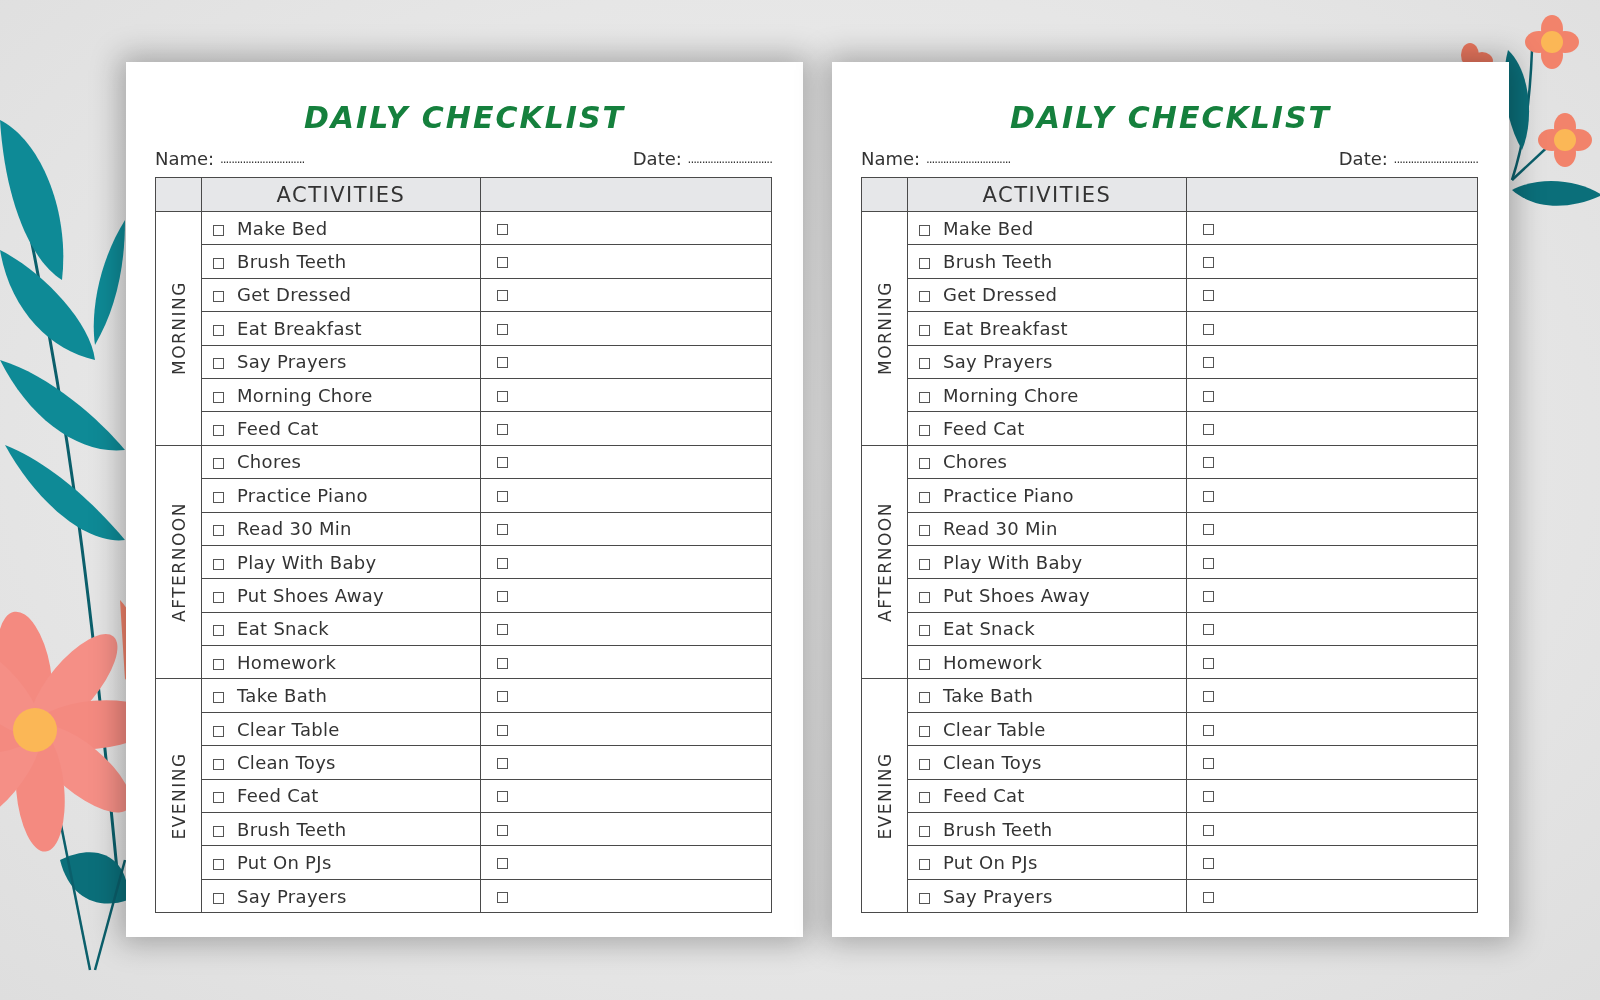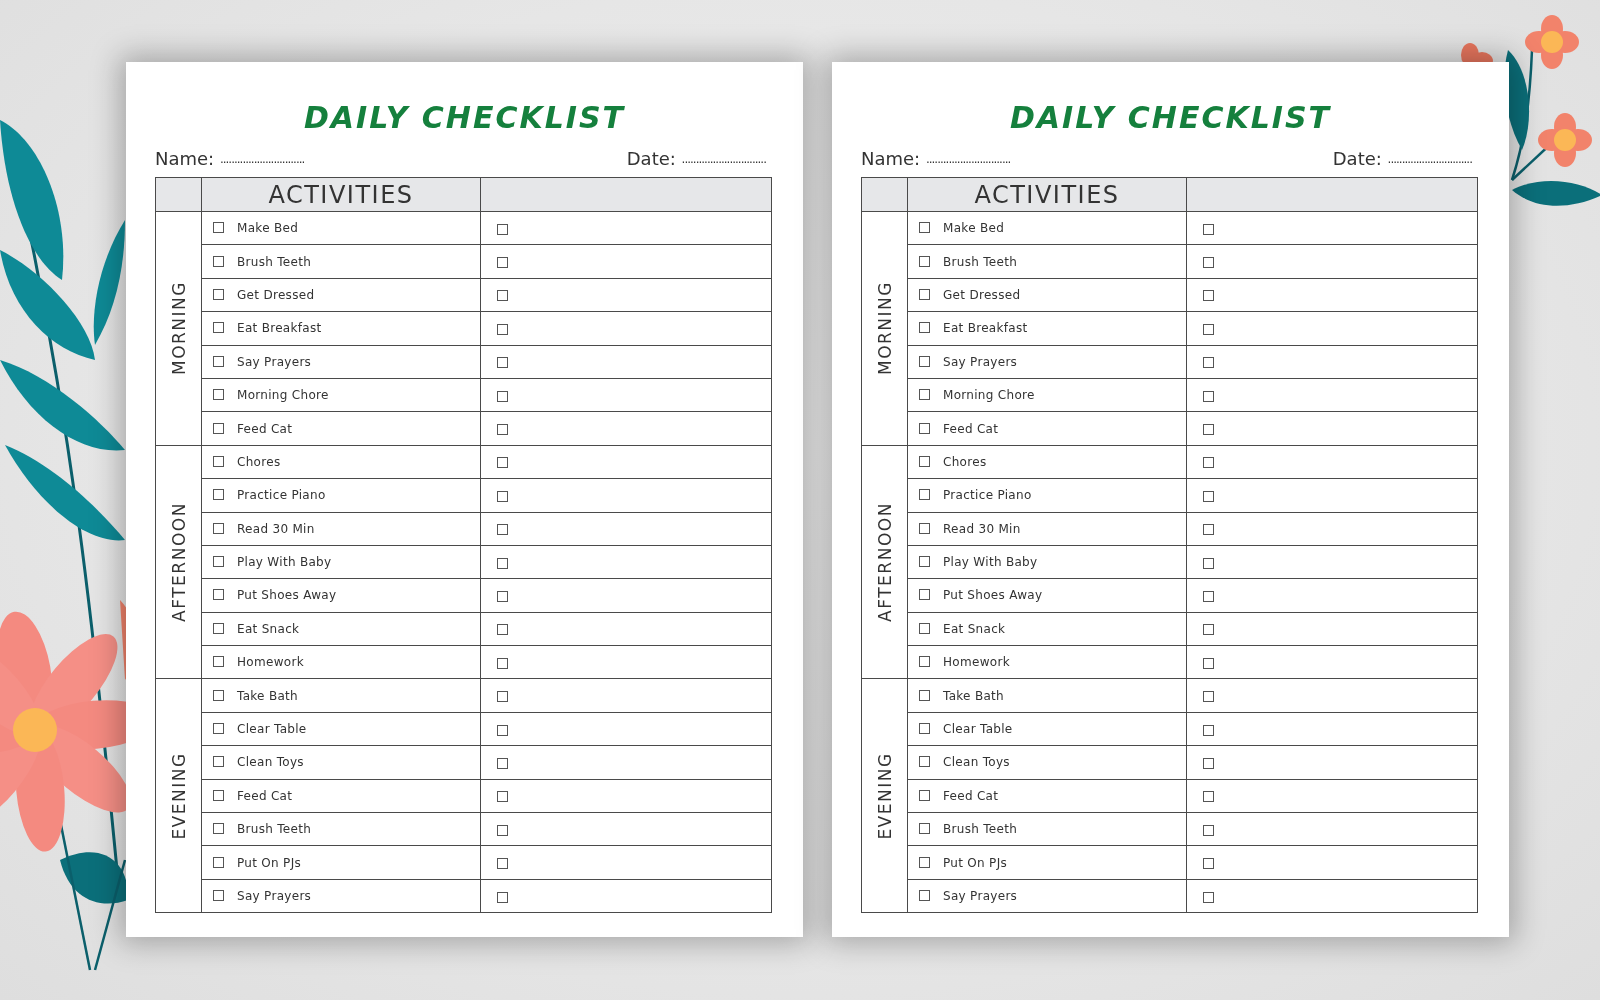--- a/index.html
+++ b/index.html
@@ -12,34 +12,34 @@
   .page {
     position:absolute; top:62px; width:677px; height:875px; background:#ffffff;
     box-shadow: 0 0 28px 6px rgba(0,0,0,0.28);
   }
   .page .title {
     position:absolute; top:38px; left:0; right:0; text-align:center;
     font-family: "DejaVu Sans", sans-serif; font-weight:bold; font-style:italic;
     font-size:30px; letter-spacing:2px; color:#15803d;
   }
   .page .meta {
-    position:absolute; top:86px; left:29px; right:37px; height:24px;
+    position:absolute; top:86px; left:29px; right:31px; height:24px;
     font-family: "DejaVu Sans", sans-serif; font-size:18px; color:#333;
   }
   .page .meta .name { position:absolute; left:0; top:0; }
   .page .meta .date { position:absolute; right:0; top:0;margin-left:35px; }
   .dots { letter-spacing:-1px; font-size:12px; vertical-align:2px; color:#333; }
   .tbl {
     position:absolute; top:115px; left:29px; width:616px;
     border-collapse:collapse; table-layout:fixed;
     font-family: "DejaVu Sans", sans-serif; color:#333;
   }
   .tbl td, .tbl th { border:1.4px solid #4a4a4a; padding:0; }
-  .tbl th { background:#e6e7e9; height:33px; font-weight:normal; font-size:24px; letter-spacing:1.5px; color:#333; }
-  .tbl td.item { height:32.4px; font-size:12px; letter-spacing:0.3px; }
+  .tbl th { background:#e6e7e9; height:33px; font-weight:normal; font-size:21px; letter-spacing:1.5px; color:#333; }
+  .tbl td.item { height:32.4px; font-size:18px; letter-spacing:0.3px; }
   .tbl td.period { position:relative; }
   .period-label {
     position:absolute; left:50%; top:50%;
     transform: translate(-50%,-50%) rotate(-90deg);
     font-size:17px; letter-spacing:1.5px; white-space:nowrap; color:#333;
   }
   .cb {
     display:inline-block; width:11px; height:11px; border:1.3px solid #555;
     vertical-align:-1px; box-sizing:border-box; background:#fff;
   }

